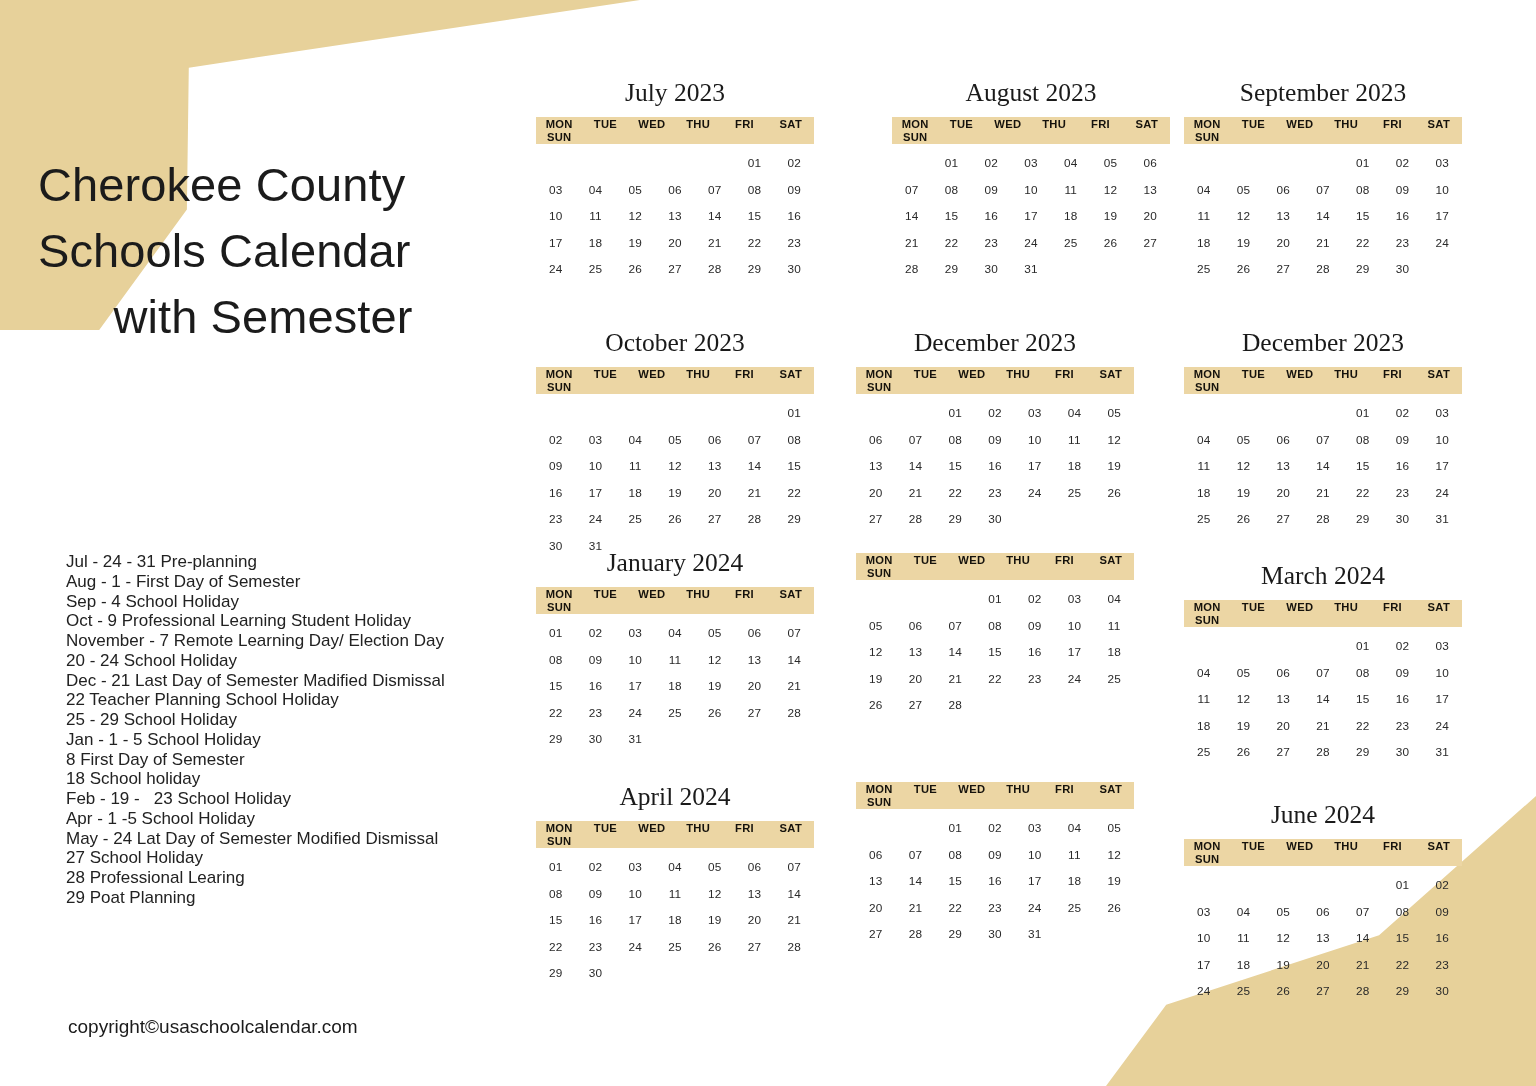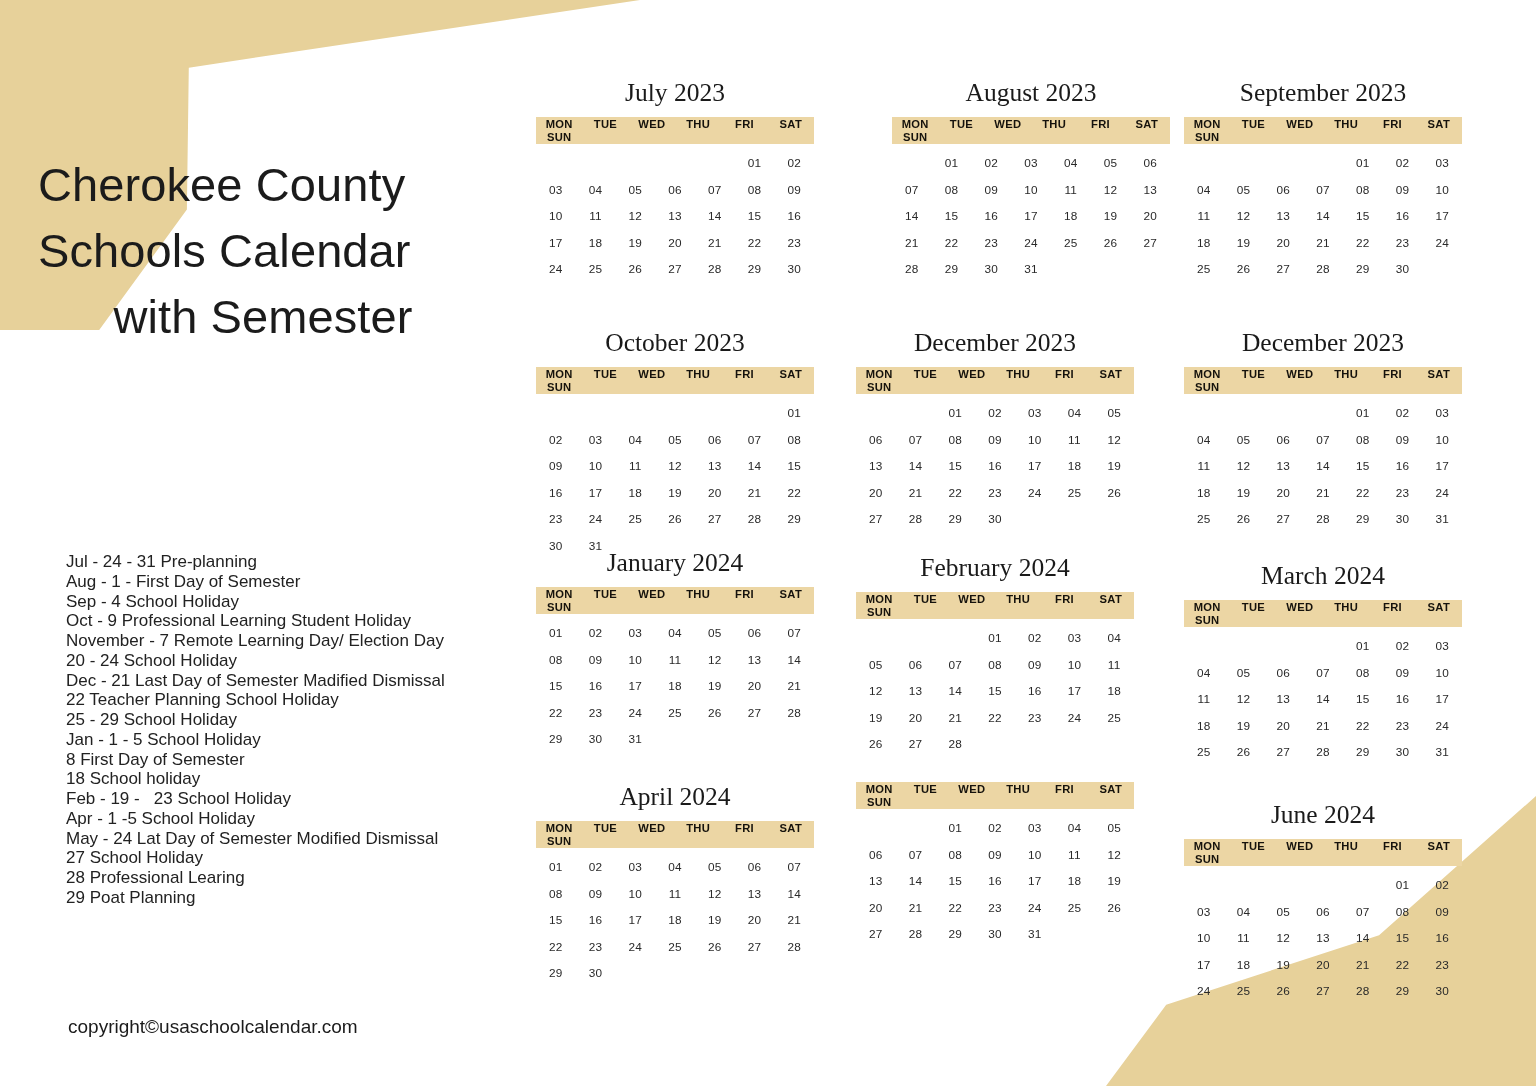--- a/index.html
+++ b/index.html
@@ -511,21 +511,20 @@
         <div class="day">25</div>
         <div class="day">26</div>
         <div class="day">27</div>
         <div class="day">28</div>
         <div class="day">29</div>
         <div class="day">30</div>
         <div class="day">31</div>
       </div>
     </div>
     <div class="month" id="month-7">
-      <div class="month-title">February 2024</div>
       <div class="dow-row">
         <div class="dow">MON</div>
         <div class="dow">TUE</div>
         <div class="dow">WED</div>
         <div class="dow">THU</div>
         <div class="dow">FRI</div>
         <div class="dow">SAT</div>
         <div class="dow">SUN</div>
       </div>
       <div class="days-grid">

